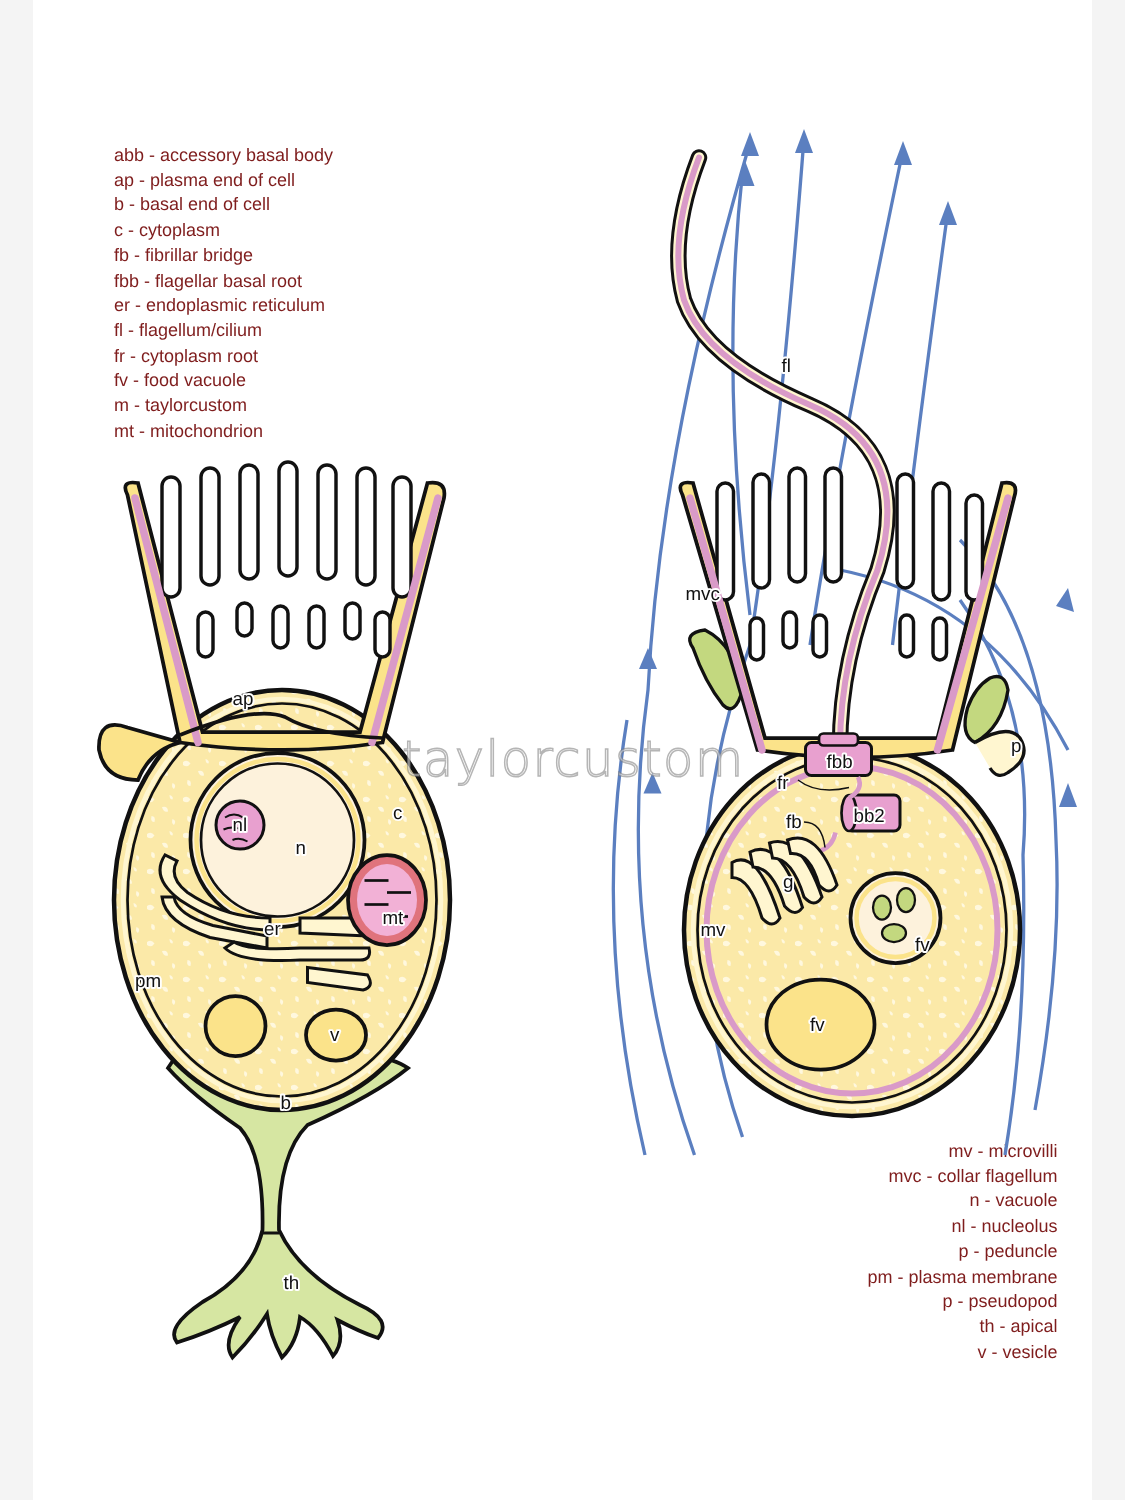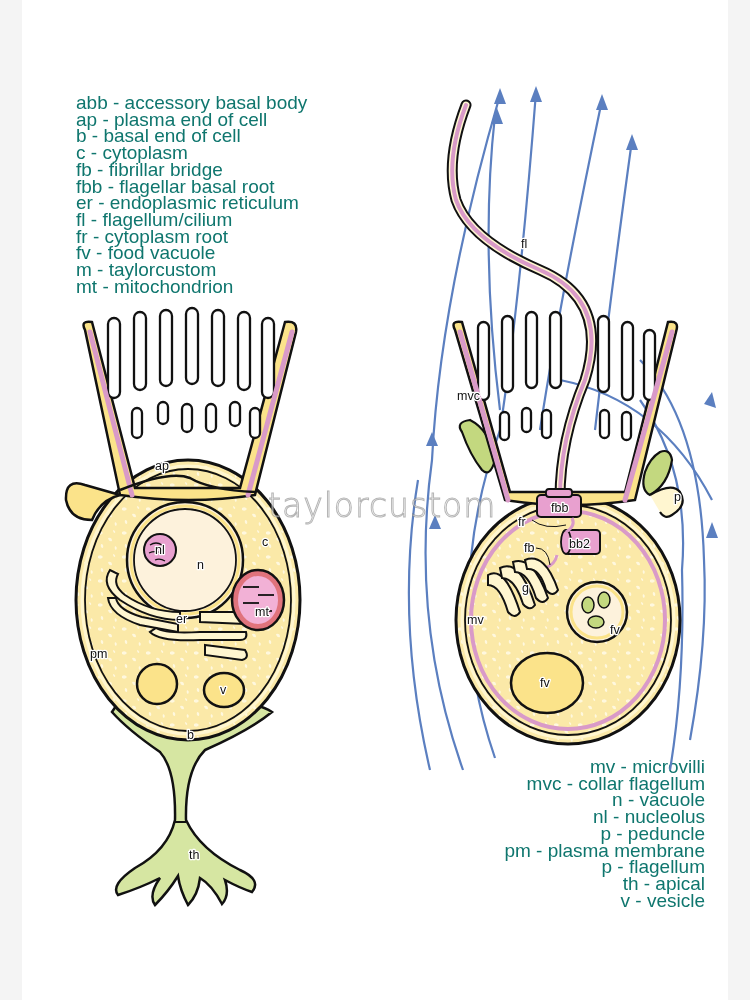--- a/index.html
+++ b/index.html
@@ -8,21 +8,21 @@
       background: #f4f4f4;
       font-family: "Liberation Sans", sans-serif;
       position: relative;
     }
     .card {
       position: absolute; left: 22px; top: 0; width: 706px; height: 1000px;
       background: #ffffff;
     }
     .legend {
       position: absolute;
-      font-size: 19px; line-height: 16.7px; color: #0f766e;
+      font-size: 12px; line-height: 16.7px; color: #7f1d1d;
       font-family: "Liberation Sans", sans-serif;
     }
     .legend-left { left: 76px; top: 95px; text-align: left; }
     .legend-right { right: 45px; top: 759px; text-align: right; margin-left: 29px; }
     .legend-item { white-space: nowrap; }
     svg.diagram { position: absolute; left: 0; top: 0; }
     .lbl {
       font-family: "Liberation Sans", sans-serif; font-size: 12.5px; fill: #111;
       paint-order: stroke; stroke: #ffffff; stroke-width: 2.5px; stroke-linejoin: round;
     }
@@ -54,21 +54,21 @@
   <div class="legend-item">mt - mitochondrion</div>
 </div>
 
 <div class="legend legend-right">
   <div class="legend-item">mv - microvilli</div>
   <div class="legend-item">mvc - collar flagellum</div>
   <div class="legend-item">n - vacuole</div>
   <div class="legend-item">nl - nucleolus</div>
   <div class="legend-item">p - peduncle</div>
   <div class="legend-item">pm - plasma membrane</div>
-  <div class="legend-item">p - flagellum</div>
+  <div class="legend-item">p - pseudopod</div>
   <div class="legend-item">th - apical</div>
   <div class="legend-item">v - vesicle</div>
 </div>
 
 <svg class="diagram" width="750" height="1000" viewBox="0 0 750 1000">
   <defs>
     <pattern id="speckle" width="24" height="24" patternUnits="userSpaceOnUse">
       <rect width="24" height="24" fill="#fbe9a8"></rect>
       <path d="M2 4 q3 -2 5 1 q-2 3 -5 1z M12 10 q4 -1 4 3 q-3 1 -4 -3z M5 16 q3 0 2 4 q-3 0 -2 -4z M17 2 q3 1 2 3 q-2 0 -2 -3z M19 18 q3 1 1 4 q-2 -1 -1 -4z" fill="#fff8de"></path>
     </pattern>

